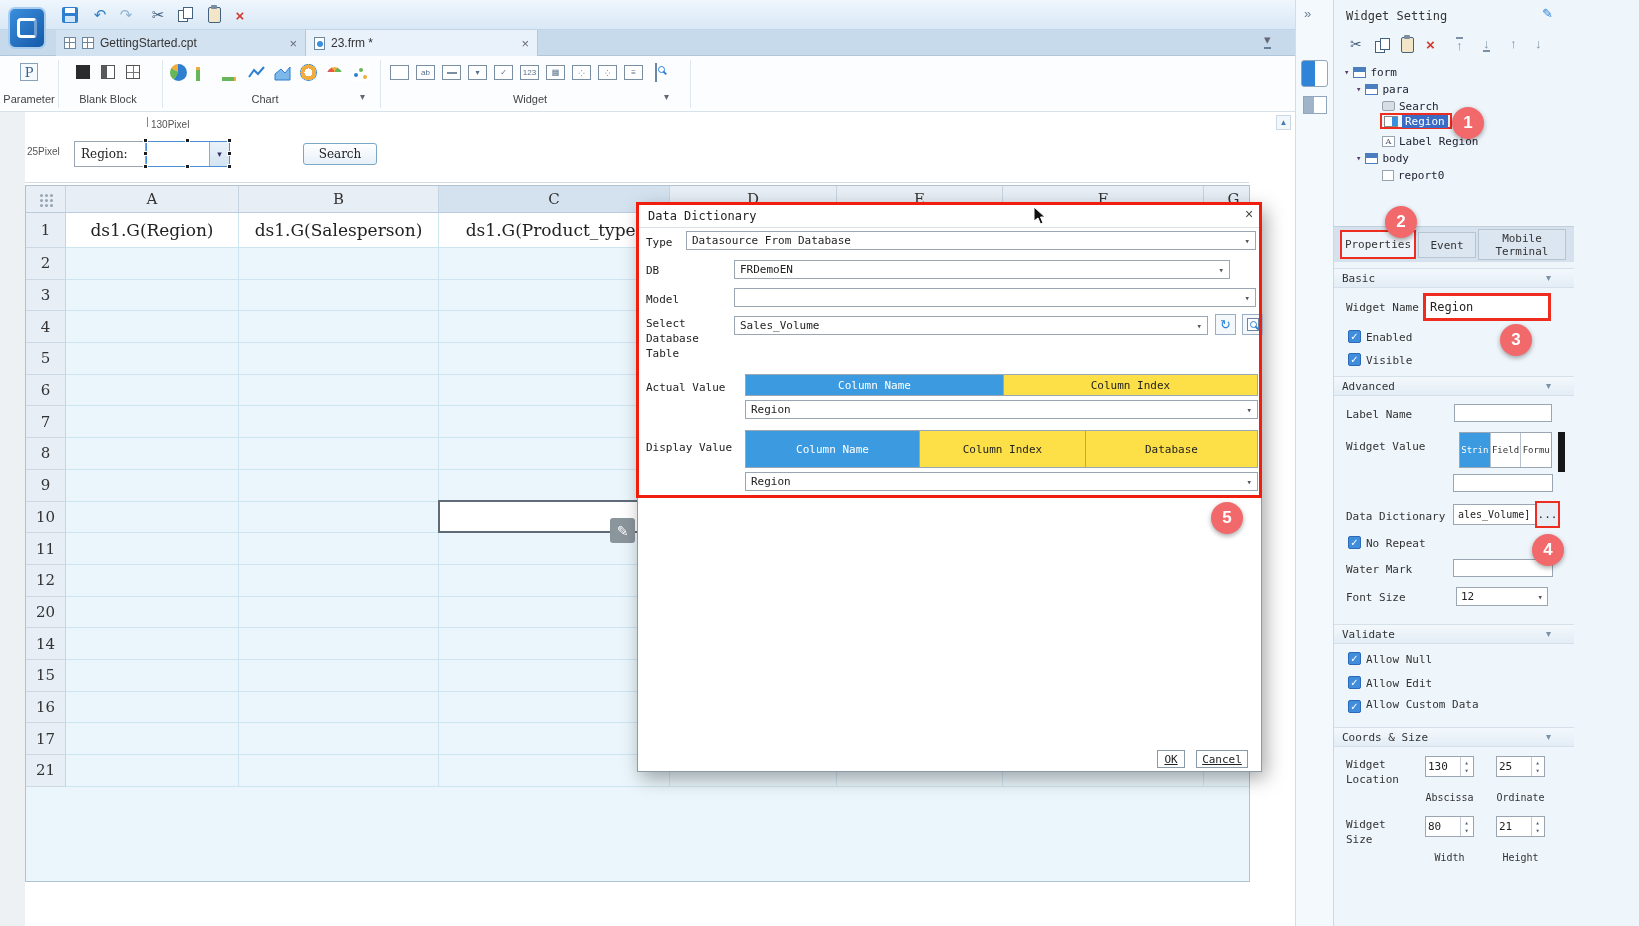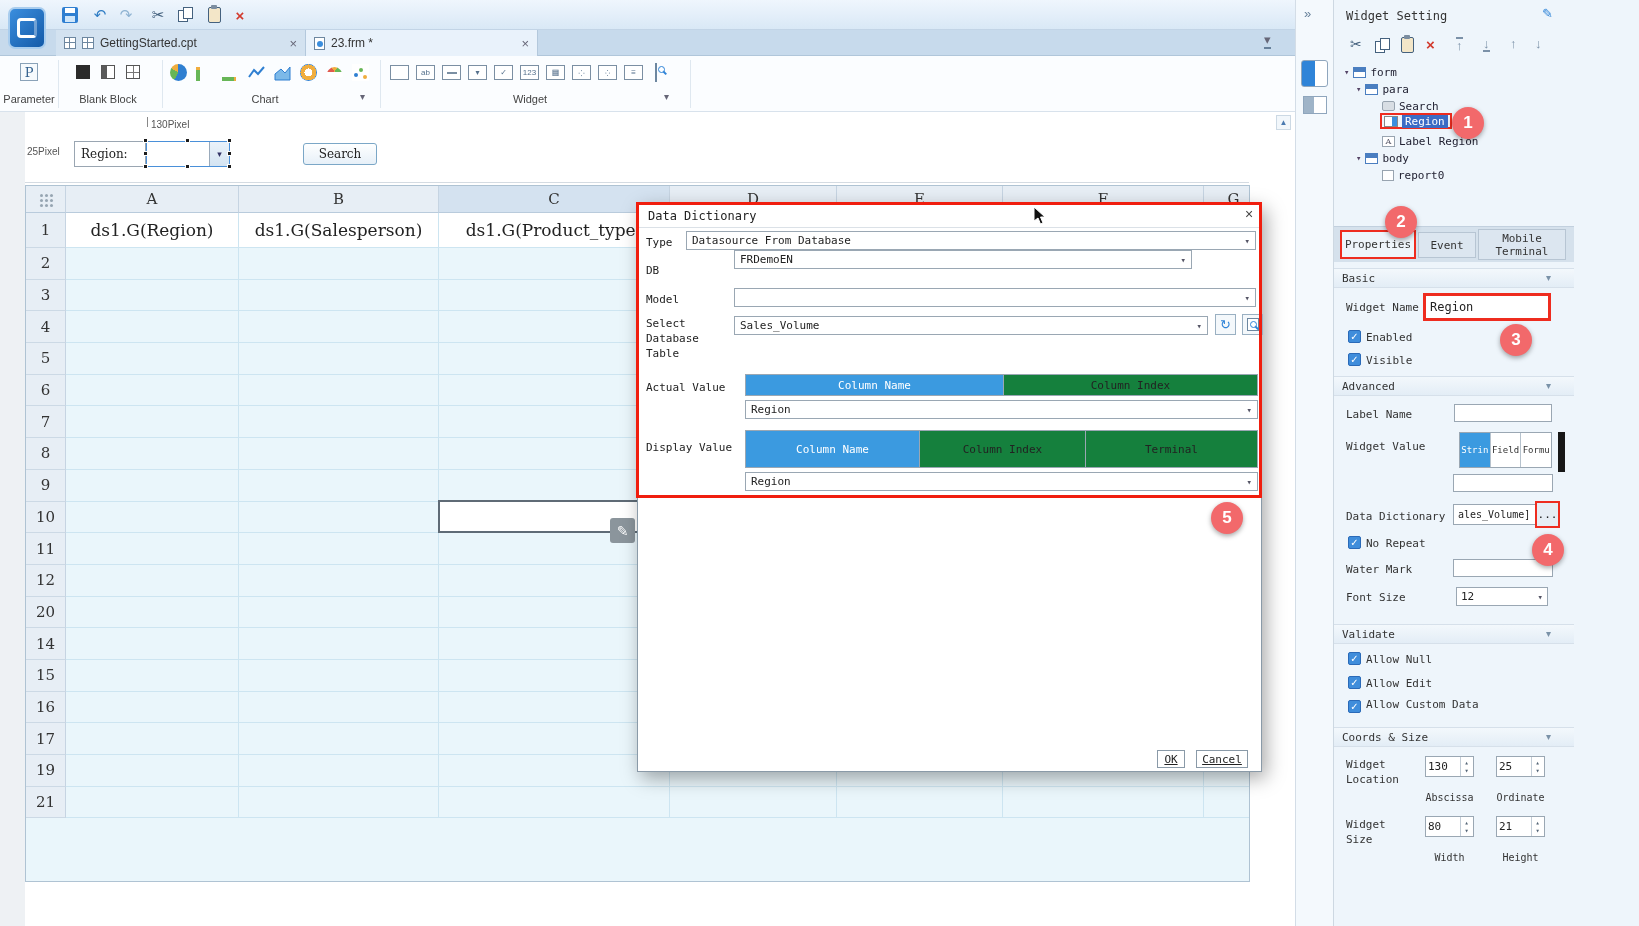--- a/index.html
+++ b/index.html
@@ -114,21 +114,21 @@
   .arrbar{display:inline-block;color:#7b91a8;font-size:13px;line-height:13px}
 
   
   .dialog{left:637px;top:203px;width:625px;height:569px;background:#fff;border:1px solid #8a9aa8;box-shadow:4px 6px 18px rgba(0,0,0,.35);z-index:50}
   .dialog .abs{position:absolute}
   .dlg-title{left:0;top:0;width:100%;height:24px;border-bottom:1px solid #dbe1e7;background:#fff}
   .dlabel{font-family:"DejaVu Sans Mono",monospace;font-size:11px;color:#222;line-height:15px}
   .combo{border:1px solid #9aa7b3;background:#fff;display:flex;align-items:center;padding:0 5px;font-family:"DejaVu Sans Mono",monospace;font-size:11px}
   .combo i{margin-left:auto;font-style:normal;color:#556;font-size:9px}
   .tglrow{position:absolute;display:flex;border:1px solid #9aa7b3}
-  .tgl{display:flex;align-items:center;justify-content:center;font-family:"DejaVu Sans Mono",monospace;font-size:11px;background:#15803d;color:#222;border-left:1px solid #9aa7b3}
+  .tgl{display:flex;align-items:center;justify-content:center;font-family:"DejaVu Sans Mono",monospace;font-size:11px;background:#fde047;color:#222;border-left:1px solid #9aa7b3}
   .tgl:first-child{border-left:none}
   .tgl.on{background:#3b9ae0;color:#fff}
   .dbtn{border:1px solid #8a9aa8;background:#fff;font-family:"DejaVu Sans Mono",monospace;font-size:11px;display:flex;align-items:center;justify-content:center;text-decoration:underline;cursor:pointer}
   .sqbtn{width:21px;height:21px;border:1px solid #9ab0c2;background:#f4f8fb;display:flex;align-items:center;justify-content:center;color:#2f84d8;font-size:13px}
   .mag{position:relative;width:12px;height:13px;border:1px solid #6d87a0;background:#fff}
   .mag:before{content:"";position:absolute;left:2px;top:2px;width:5px;height:5px;border:1.5px solid #2f84d8;border-radius:50%}
   .mag:after{content:"";position:absolute;left:7px;top:8px;width:4px;height:1.5px;background:#2f84d8;transform:rotate(45deg)}
   .red-anno{border:3px solid #f01e0e;z-index:60;pointer-events:none}
   .badge{position:absolute;width:32px;height:32px;border-radius:50%;background:#f2696b;color:#fff;font-size:17px;font-weight:bold;display:flex;align-items:center;justify-content:center;box-shadow:0 2px 5px rgba(0,0,0,.35);z-index:70}
   .cursor{z-index:90}
@@ -445,30 +445,20 @@
           <div class="rowh">17</div>
           <div class="gcell" style="width: 173px;"></div>
           <div class="gcell" style="width: 200px;"></div>
           <div class="gcell" style="width: 231px;"></div>
           <div class="gcell" style="width: 167px;"></div>
           <div class="gcell" style="width: 166px;"></div>
           <div class="gcell" style="width: 201px;"></div>
           <div class="gcell" style="width: 60px;"></div>
         </div>
         <div class="grow" style="height: 31.7px;">
-          <div class="rowh">19</div>
-          <div class="gcell" style="width: 173px;"></div>
-          <div class="gcell" style="width: 200px;"></div>
-          <div class="gcell" style="width: 231px;"></div>
-          <div class="gcell" style="width: 167px;"></div>
-          <div class="gcell" style="width: 166px;"></div>
-          <div class="gcell" style="width: 201px;"></div>
-          <div class="gcell" style="width: 60px;"></div>
-        </div>
-        <div class="grow" style="height: 31.7px;">
           <div class="rowh">21</div>
           <div class="gcell" style="width: 173px;"></div>
           <div class="gcell" style="width: 200px;"></div>
           <div class="gcell" style="width: 231px;"></div>
           <div class="gcell" style="width: 167px;"></div>
           <div class="gcell" style="width: 166px;"></div>
           <div class="gcell" style="width: 201px;"></div>
           <div class="gcell" style="width: 60px;"></div>
         </div>
       </div>
@@ -629,21 +619,21 @@
       <span class="abs" style="left:601px;top:2px;width:20px;height:20px;text-align:center;color:#444;font-size:14px;cursor:pointer">×</span>
     </div>
 
     <span class="abs dlabel" style="left:8px;top:31px">Type</span>
     <div class="abs combo" style="left:48px;top:27px;width:570px;height:19px">
       <span>Datasource From Database</span>
         <i>▾</i>
     </div>
 
     <span class="abs dlabel" style="left:8px;top:59px">DB</span>
-    <div class="abs combo" style="left:96px;top:46px;width:458px;height:19px">
+    <div class="abs combo" style="left:96px;top:56px;width:496px;height:19px">
       <span>FRDemoEN</span>
         <i>▾</i>
     </div>
 
     <span class="abs dlabel" style="left:8px;top:88px">Model</span>
     <div class="abs combo" style="left:96px;top:84px;width:522px;height:19px">
       <span></span>
         <i>▾</i>
     </div>
 
@@ -673,21 +663,21 @@
 
     <span class="abs dlabel" style="left:8px;top:236px">Display Value</span>
     <div class="tglrow" style="left:107px;top:226px;width:513px;height:38px">
       <div class="tgl on" style="width:173px">
           <span>Column Name</span>
         </div>
       <div class="tgl" style="width:166px">
           <span>Column Index</span>
         </div>
       <div class="tgl" style="width:172px">
-          <span>Terminal</span>
+          <span>Database</span>
         </div>
     </div>
     <div class="abs combo" style="left:107px;top:268px;width:513px;height:19px">
       <span>Region</span>
         <i>▾</i>
     </div>
 
     <div class="abs dbtn" style="left:519px;top:546px;width:28px;height:18px">
         <span>OK</span>
       </div>

